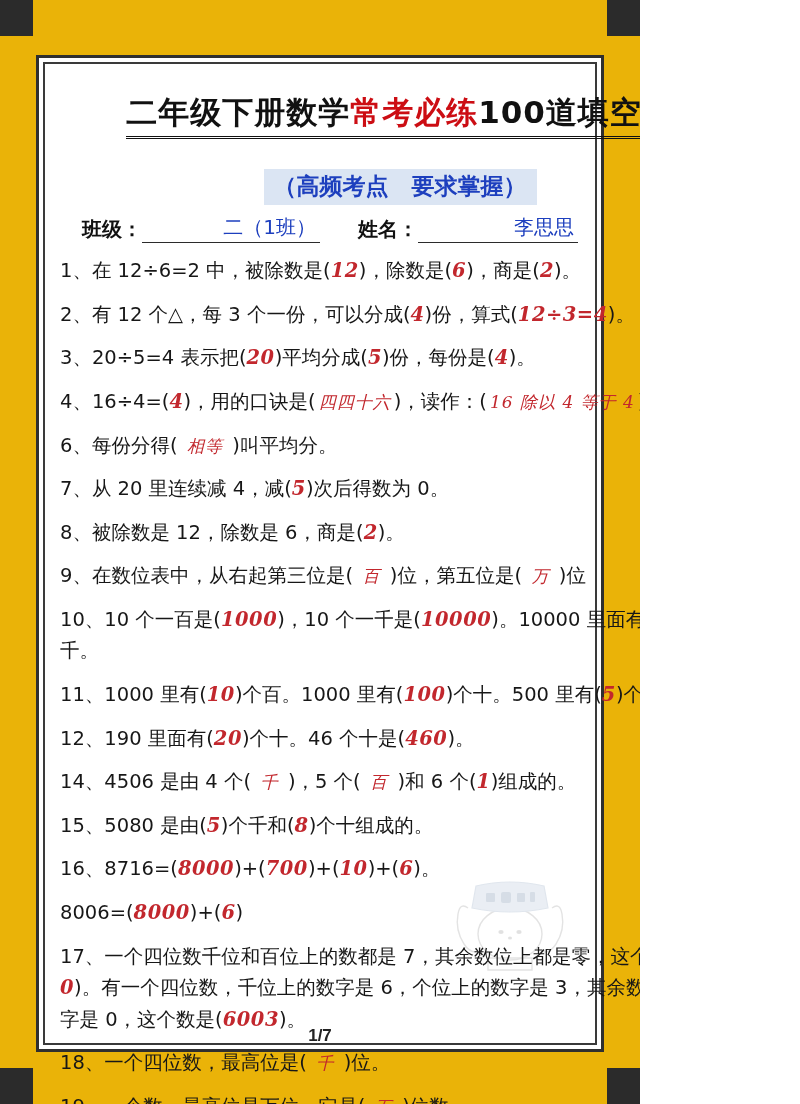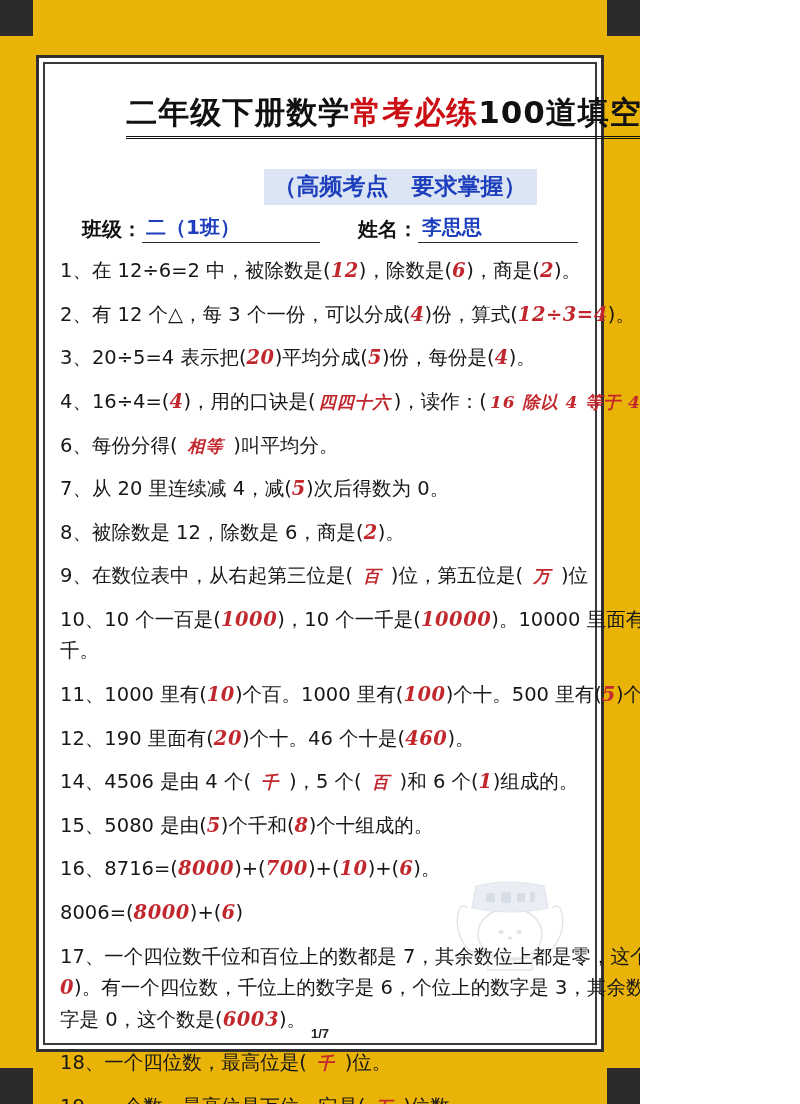--- a/index.html
+++ b/index.html
@@ -90,23 +90,23 @@
     font-weight:700;
     color:#111;
     padding-left:34px;
     font-family:"DejaVu Sans","Liberation Sans",sans-serif;
   }
   .info-field{display:flex;align-items:flex-end;}
   .info-label{white-space:pre;}
   .info-value{
     display:inline-block;
     border-bottom:1.5px solid #2b2b2b;
-    text-align:left;
+    text-align:right;
     padding:0 4px 1px 4px;
-    font-weight:700;
+    font-weight:400;
   }
   .info-value.blue{color:#1d3fbe;}
   .info-value.red{color:#c2272d;}
   .w-class{min-width:170px;}
   .w-name{min-width:152px;}
   .w-score{min-width:96px;}
   .gap-a{width:38px;}
   .gap-b{width:34px;}
 
   
@@ -128,21 +128,21 @@
     color:#c2272d;
     font-family:"DejaVu Serif","Liberation Serif",serif;
     font-style:italic;
     font-weight:700;
     letter-spacing:0.5px;
   }
   .q .answ{
     color:#c2272d;
     font-family:"DejaVu Serif","Liberation Serif",serif;
     font-style:italic;
-    font-weight:700;
+    font-weight:400;
     font-size:17px;
     letter-spacing:1px;
     padding:0 3px;
   }
 
   
   #watermark{
     position:absolute;
     right:66px;
     top:872px;
@@ -150,21 +150,21 @@
     opacity:.42;
     z-index:2;
     pointer-events:none;
   }
 
   
   #footer{
     position:absolute;
     left:0;right:0;top:1026px;
     text-align:center;
-    font-size:13px;
+    font-size:17px;
     font-weight:700;
     color:#222;
     font-family:"Liberation Sans",sans-serif;
     z-index:4;
   }
 </style>
 </head>
 <body>
 
 <div id="page">

